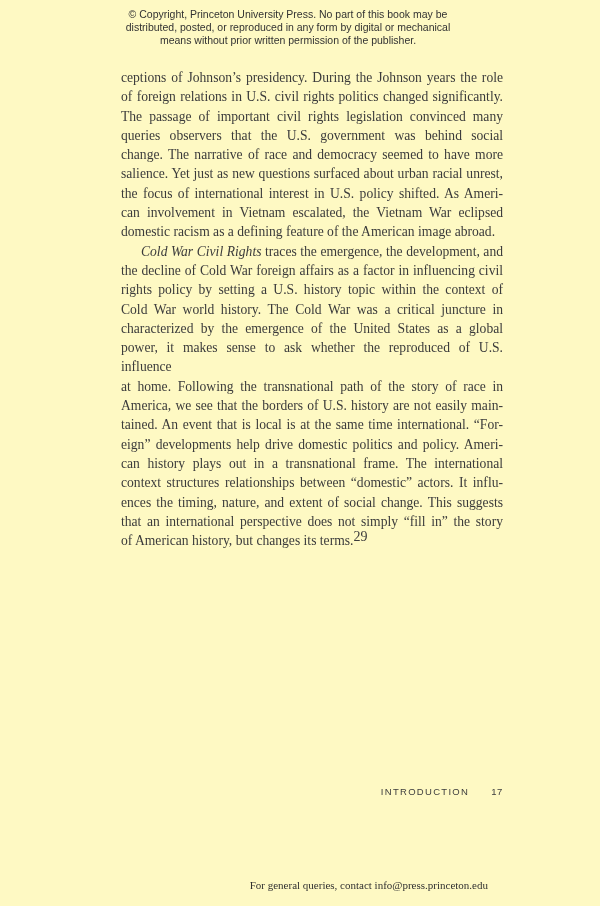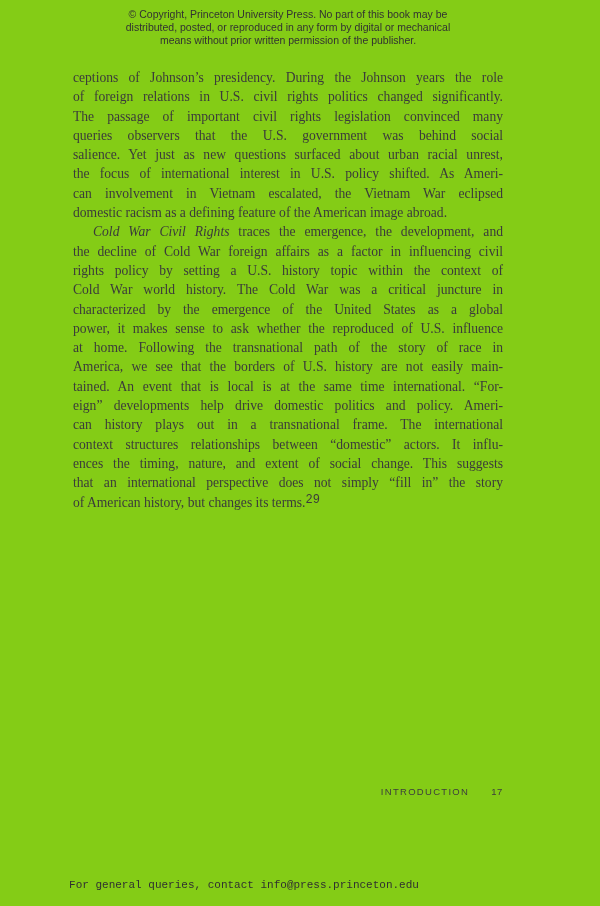--- a/index.html
+++ b/index.html
@@ -1,20 +1,20 @@
 <!DOCTYPE html>
 <html><head>
 <meta charset="utf-8">
 <style>
   html, body { margin: 0; padding: 0; background: #fff; }
   .page {
     position: relative;
     width: 600px;
     height: 906px;
-    background: #84cc16;
+    background: #fef9c3;
     overflow: hidden;
   }
   .copyright {
     position: absolute;
     left: 73px;
     top: 8px;
     width: 430px;
     text-align: center;
     font-family: "Liberation Sans", sans-serif;
     font-size: 10.5px;
@@ -28,29 +28,29 @@
     width: 430px;
     font-family: "Liberation Serif", serif;
     font-size: 13.6px;
     line-height: 19.3px;
     color: #3b3b3b;
   }
   .para { margin: 0; }
   .line {
     text-align: justify;
     text-align-last: justify;
+    margin-left: 48px;
   }
   .line.last { text-align-last: left; }
   .line.indent { text-indent: 20px; }
   .line em { }
   .line sup {
-    font-size: 12px;
+    font-size: 14px;
     line-height: 0;
     vertical-align: 4px;
-    font-family: Liberation Mono, monospace;
   }
   .running-footer {
     position: absolute;
     left: 73px;
     top: 786px;
     width: 430px;
     text-align: right;
     font-family: "Liberation Sans", sans-serif;
     font-size: 9.5px;
     letter-spacing: 1.3px;
@@ -59,22 +59,22 @@
   .running-footer .pagenum {
     margin-left: 22px;
     letter-spacing: 0.6px;
     text-align: right;
   }
   .contact {
     position: absolute;
     left: 0;
     top: 879px;
     width: 488px;
-    text-align: center;
-    font-family: Liberation Mono, monospace;
+    text-align: right;
+    font-family: Liberation Serif, serif;
     font-size: 11px;
     color: #303030;
   }
 </style>
 </head>
 <body>
 
 <div class="page">
 
   <div class="copyright">
@@ -82,20 +82,21 @@
     <div>distributed, posted, or reproduced in any form by digital or mechanical</div>
     <div>means without prior written permission of the publisher.</div>
   </div>
 
   <div class="body-text">
       <div class="para">
         <div class="line"><span>ceptions of Johnson’s presidency. During the Johnson years the role</span></div>
         <div class="line"><span>of foreign relations in U.S. civil rights politics changed significantly.</span></div>
         <div class="line"><span>The passage of important civil rights legislation convinced many</span></div>
         <div class="line"><span>queries observers that the U.S. government was behind social</span></div>
+        <div class="line"><span>change. The narrative of race and democracy seemed to have more</span></div>
         <div class="line"><span>salience. Yet just as new questions surfaced about urban racial unrest,</span></div>
         <div class="line"><span>the focus of international interest in U.S. policy shifted. As Ameri-</span></div>
         <div class="line"><span>can involvement in Vietnam escalated, the Vietnam War eclipsed</span></div>
         <div class="line last"><span>domestic racism as a defining feature of the American image abroad.</span></div>
       </div>
       <div class="para">
         <div class="line indent"><em>Cold War Civil Rights</em><span> traces the emergence, the development, and</span></div>
         <div class="line"><span>the decline of Cold War foreign affairs as a factor in influencing civil</span></div>
         <div class="line"><span>rights policy by setting a U.S. history topic within the context of</span></div>
         <div class="line"><span>Cold War world history. The Cold War was a critical juncture in</span></div>

